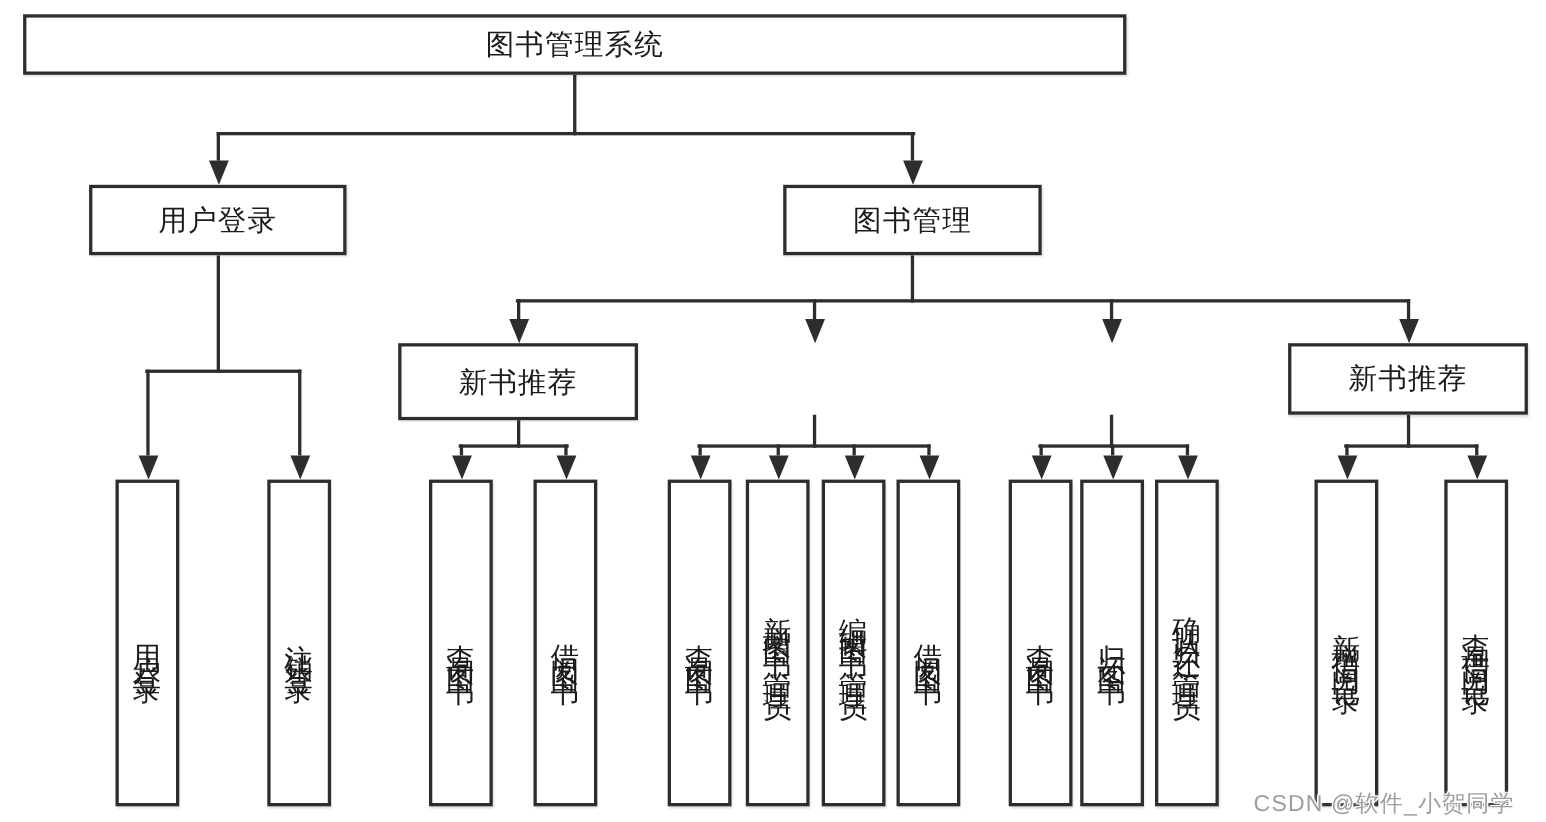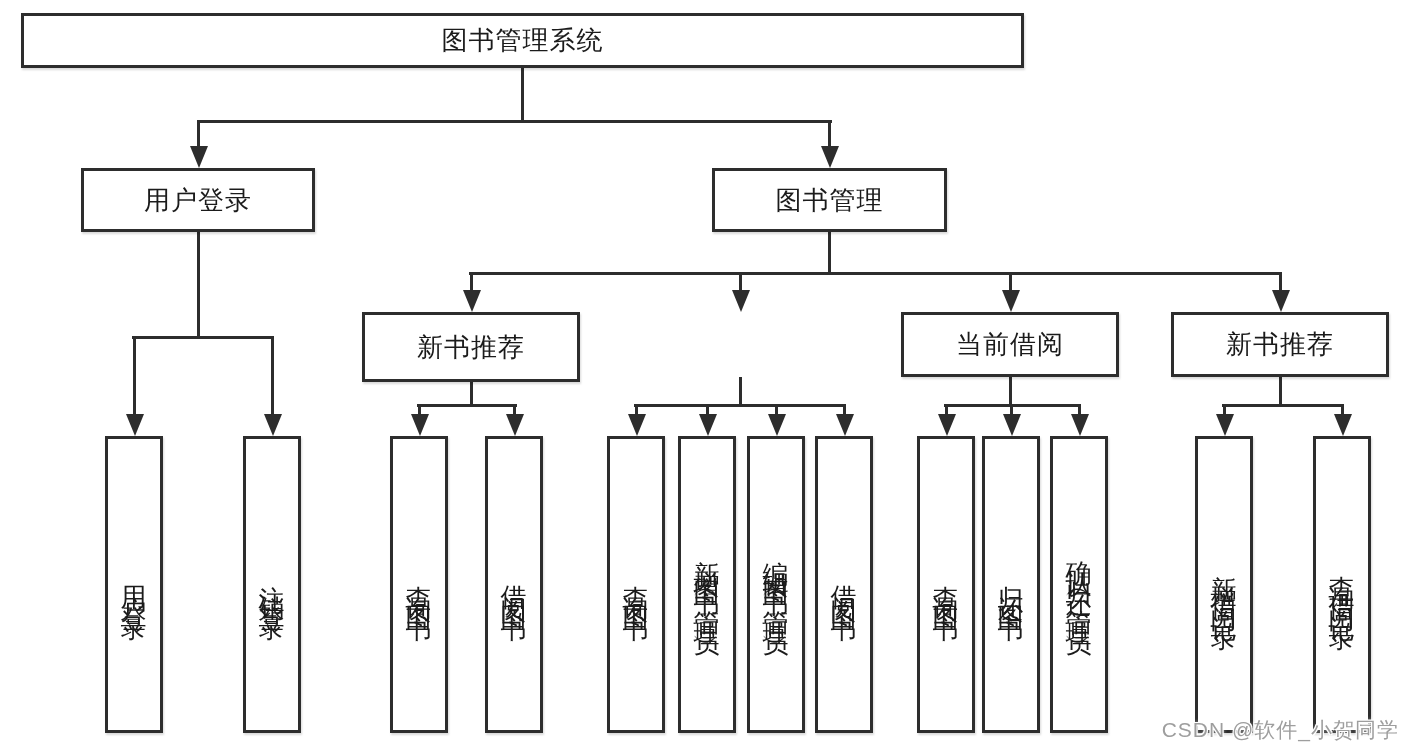--- a/index.html
+++ b/index.html
@@ -27,21 +27,21 @@
   .hline { position:absolute; height:3px; background:var(--line, #2d2d2d); z-index:1; }
   .vline { position:absolute; width:3px;  background:var(--line, #2d2d2d); z-index:1; }
   .arrow { position:absolute; width:3px;  background:var(--line, #2d2d2d); z-index:1; }
   .arrow::after {
     content:""; position:absolute; top:100%; left:50%; margin-left:-9px;
     width:0; height:0;
     border-left:9px solid transparent; border-right:9px solid transparent;
     border-top:22px solid var(--line, #2d2d2d);
   }
   .watermark {
-    position:absolute; right:6px; bottom:3px; z-index:5;
+    position:absolute; right:28px; bottom:3px; z-index:5;
     font-size:21px; letter-spacing:1px;
     color:var(--watermark, #9e9e9e);
     text-shadow:-1px -1px 0 #fff, 1px -1px 0 #fff, -1px 1px 0 #fff, 1px 1px 0 #fff, 0 0 4px #fff;
   }
 </style>
 </head>
 <body>
 
 <div class="canvas">
 
@@ -93,23 +93,20 @@
   <div class="box" style="left:81px;top:168px;width:234px;height:64px">
     <span>用户登录</span>
   </div>
   <div class="box" style="left:712px;top:168px;width:235px;height:64px">
     <span>图书管理</span>
   </div>
 
   <div class="box" style="left:362px;top:312px;width:218px;height:70px">
     <span>新书推荐</span>
   </div>
-  <div class="box" style="left:901px;top:312px;width:218px;height:65px">
-    <span>当前借阅</span>
-  </div>
   <div class="box" style="left:1171px;top:312px;width:218px;height:65px">
     <span>新书推荐</span>
   </div>
 
   <div class="box leaf" style="left:105px">
     <span class="vtext">用户登录</span>
   </div>
   <div class="box leaf" style="left:243px">
     <span class="vtext">注销登录</span>
   </div>

